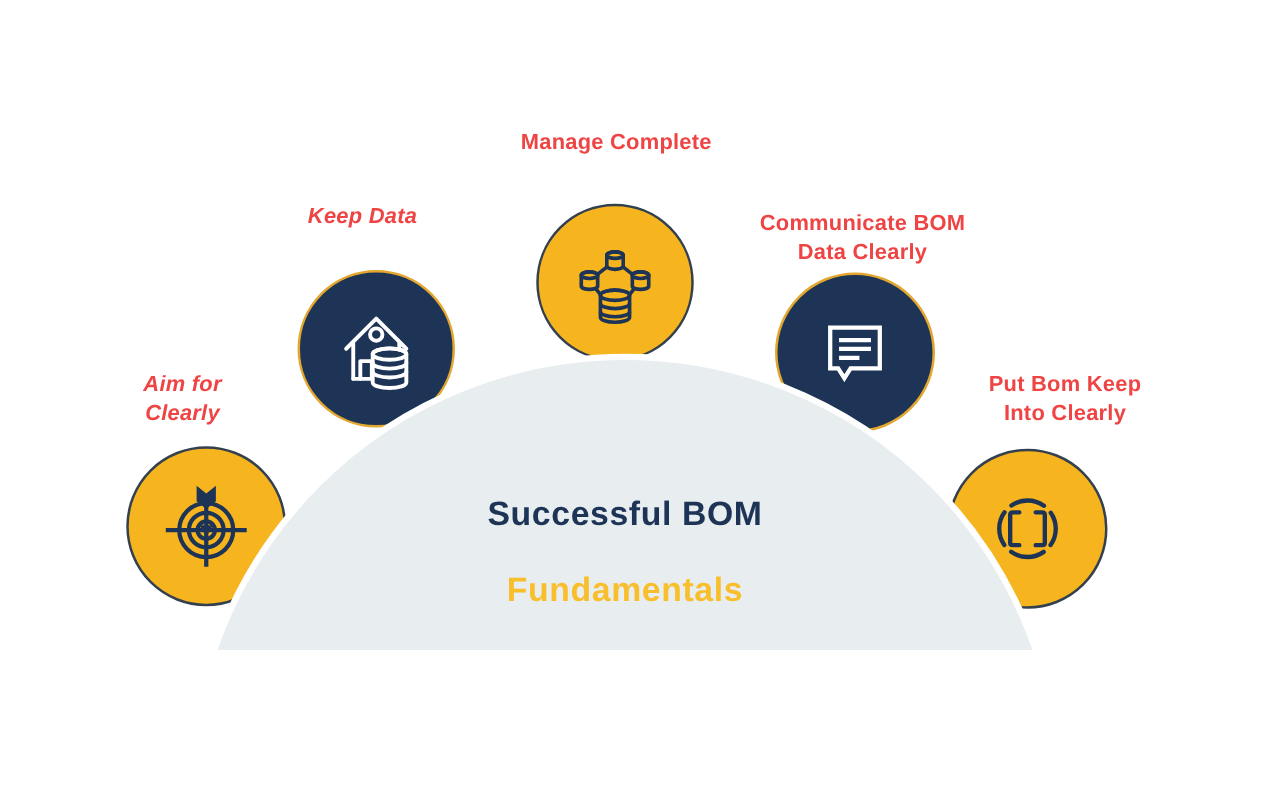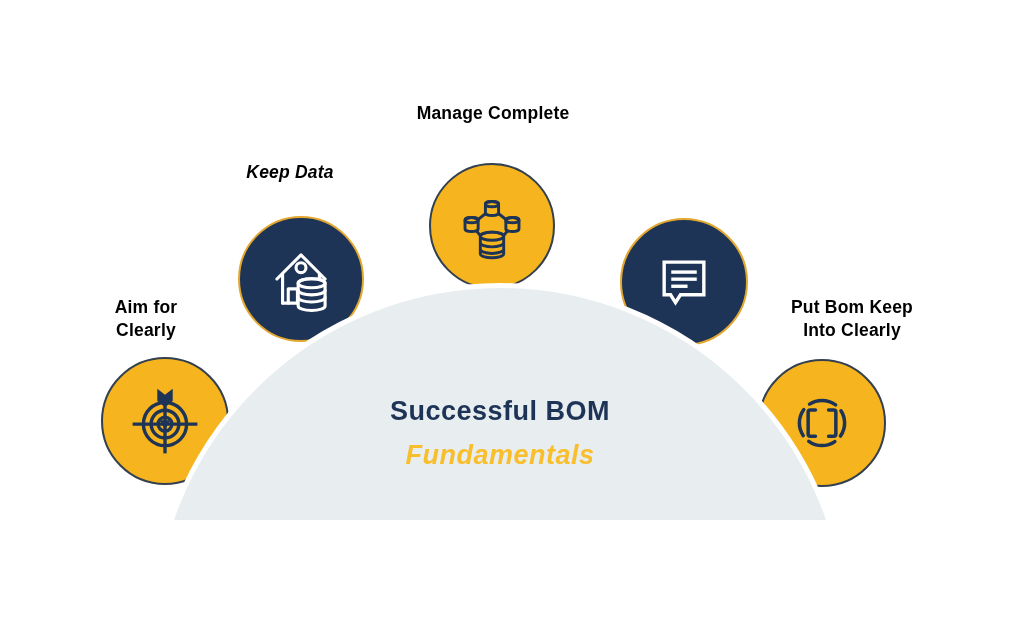--- a/index.html
+++ b/index.html
@@ -14,59 +14,63 @@
   }
   .circle.yellow{background:#F6B41E;border:2px solid #33404F;}
   .circle.navy{background:#1D3456;border:2px solid #E3A72F;}
   #c1{left:101px;top:357px;width:128px;height:128px;}
   #c2{left:238px;top:216px;width:126px;height:126px;}
   #c3{left:429px;top:163px;width:126px;height:126px;}
   #c4{left:620px;top:218px;width:128px;height:128px;}
   #c5{left:758px;top:359px;width:128px;height:128px;}
   
   .label{
-    position:absolute;color:#000000;font-weight:bold;font-size:17.5px;
+    position:absolute;color:#ef4444;font-weight:bold;font-size:17.5px;
     line-height:23px;text-align:center;z-index:2;letter-spacing:.2px;
   }
-  #l1{left:56px;top:296px;width:180px;}
+  #l1{left:56px;top:296px;width:180px;font-style:italic;}
   #l2{left:200px;top:161px;width:180px;font-style:italic;}
   #l3{left:378px;top:102px;width:230px;}
   #l4{left:575px;top:167px;width:230px;}
   #l5{left:757px;top:296px;width:190px;}
   
   .arch-clip{
     position:absolute;left:169px;top:282px;width:662px;height:238px;
     overflow:hidden;z-index:5;pointer-events:none;
   }
   .arch{
     position:absolute;left:-19px;top:1px;width:700px;height:700px;
     border-radius:50%;background:#E8EDEF;border:5px solid #ffffff;
     box-sizing:border-box;
   }
   
   .title-wrap{position:absolute;left:169px;top:389px;width:662px;text-align:center;z-index:6;}
   .title-main{font-size:27px;font-weight:bold;color:#1D3456;letter-spacing:.5px;line-height:44px;}
-  .title-sub{font-size:27px;font-weight:bold;color:#F9BE2B;letter-spacing:.5px;margin-top:7px;font-style:italic;}
+  .title-sub{font-size:27px;font-weight:bold;color:#F9BE2B;letter-spacing:.5px;margin-top:24px;}
   
   .icon{display:block;}
 </style>
 </head>
 <body>
 
 <div class="stage">
 
   <div class="label" id="l1">
     <div>Aim for</div>
     <div>Clearly</div>
   </div>
   <div class="label" id="l2">
     <div>Keep Data</div>
   </div>
   <div class="label" id="l3">
     <div>Manage Complete</div>
+  </div>
+  <div class="label" id="l4">
+    <div>Communicate BOM</div>
+    <div>Data Clearly</div>
   </div>
   <div class="label" id="l5">
     <div>Put Bom Keep</div>
     <div>Into Clearly</div>
   </div>
 
   <div class="circle yellow" id="c1">
     <svg class="icon" width="74" height="74" viewBox="0 0 48 48" fill="none" stroke="#1D3456" stroke-width="2.2">
       <line x1="3" y1="26" x2="45" y2="26"></line>
       <line x1="24" y1="13" x2="24" y2="45"></line>

